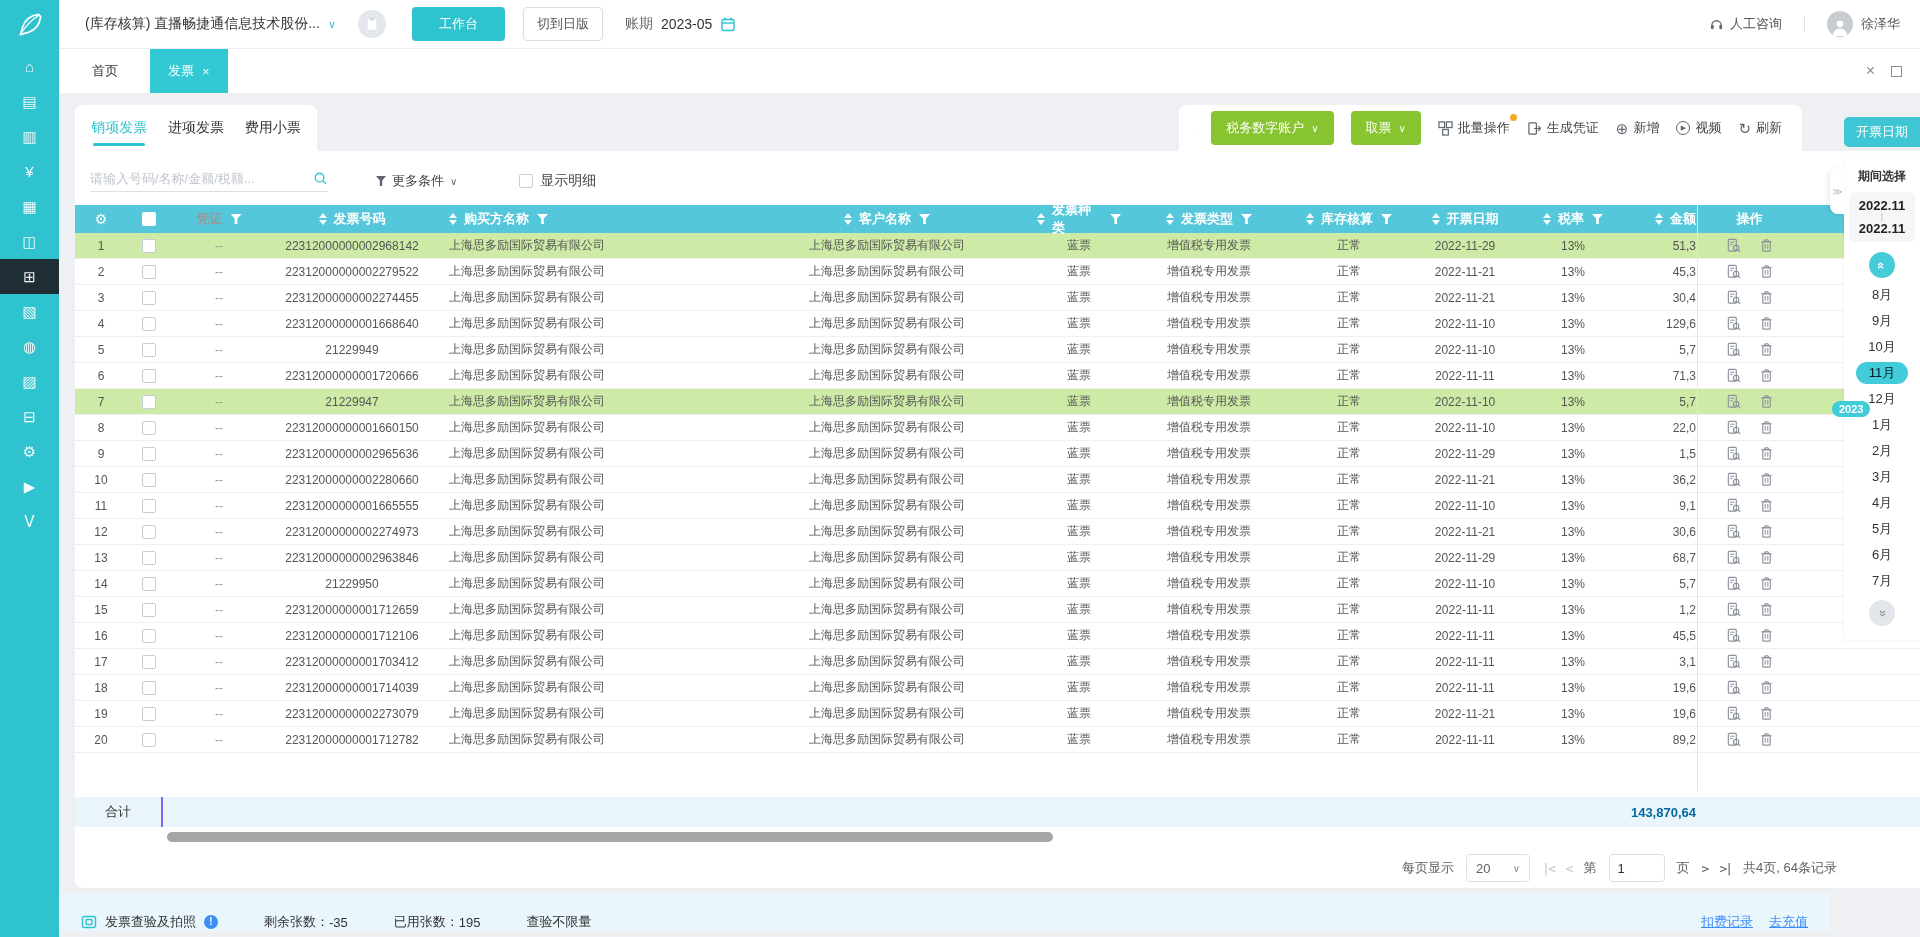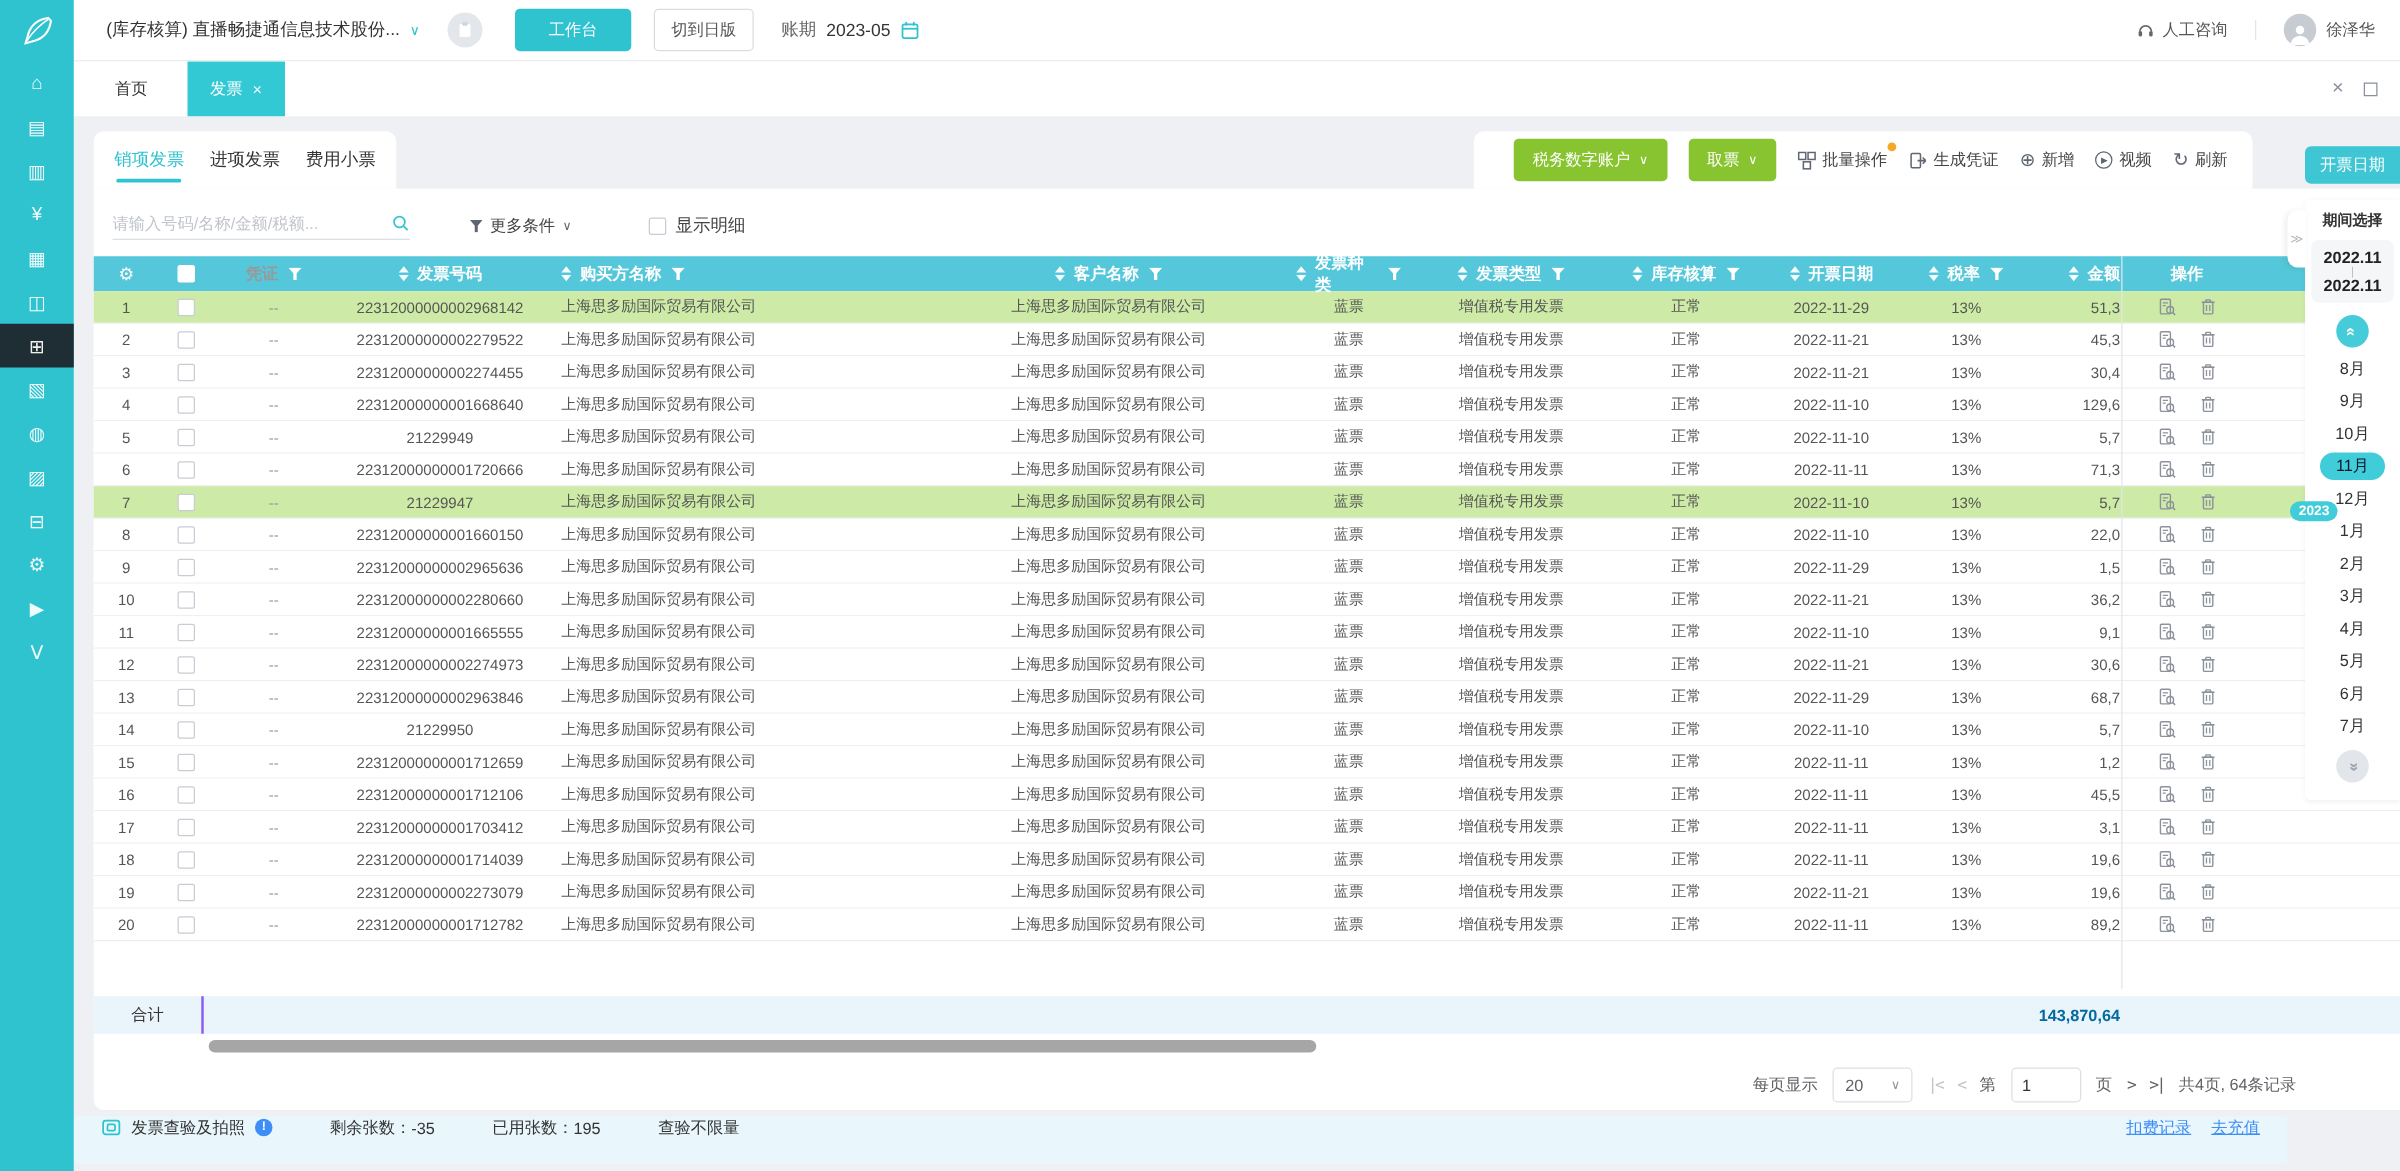--- a/index.html
+++ b/index.html
@@ -98,21 +98,21 @@
 
   
   .pager{display:flex;align-items:center;justify-content:flex-end;gap:12px;margin-top:12px;padding-right:100px;font-size:13px;color:#606266}
   .pg-select{display:flex;align-items:center;justify-content:space-between;width:64px;height:28px;border:1px solid #dcdfe6;border-radius:4px;padding:0 9px;cursor:pointer}
   .pg-select .dd{font-size:10px;color:#8a8f99}
   .pg-arrow{font-family:"DejaVu Sans Mono",monospace;font-size:13px;cursor:pointer;color:#606266;letter-spacing:-2px}
   .pg-arrow.dis{color:#c0c4cc}
   .pg-input{width:56px;height:28px;border:1px solid #dcdfe6;border-radius:4px;font-size:13px;color:#333;padding:0 8px;outline:none;font-family:inherit}
 
   
-  .footer{position:absolute;left:0;top:800px;width:1771px;height:38px;background:#e9f6fb;display:flex;align-items:flex-start;padding:0 22px;font-size:13px;color:#333}
+  .footer{position:absolute;left:0;top:800px;width:1771px;height:38px;background:#e9f6fb;display:flex;align-items:flex-end;padding:0 22px;font-size:13px;color:#333}
   .f-scan{display:flex;align-items:center;gap:8px}
   .info{width:14px;height:14px;border-radius:50%;background:#3e8ef7;color:#fff;font-size:10px;line-height:14px;text-align:center;font-weight:bold}
   .f-item{margin-left:46px;display:flex;align-items:center}
   .f-links{margin-left:auto;display:flex;gap:16px}
   .f-links span{color:#3e8ef7;text-decoration:underline;cursor:pointer}
 
   
   .datebar{position:absolute;right:0;top:24px;width:76px;z-index:6}
   .db-title{height:30px;background:#3fc6d4;color:#fff;font-size:13px;display:flex;align-items:center;justify-content:center;border-radius:5px 0 0 5px;cursor:pointer}
   .db-panel{position:relative;margin-top:13px;background:#fff;padding:8px 0 10px;border-radius:4px 0 0 4px;box-shadow:0 1px 4px rgba(0,0,0,.06)}

